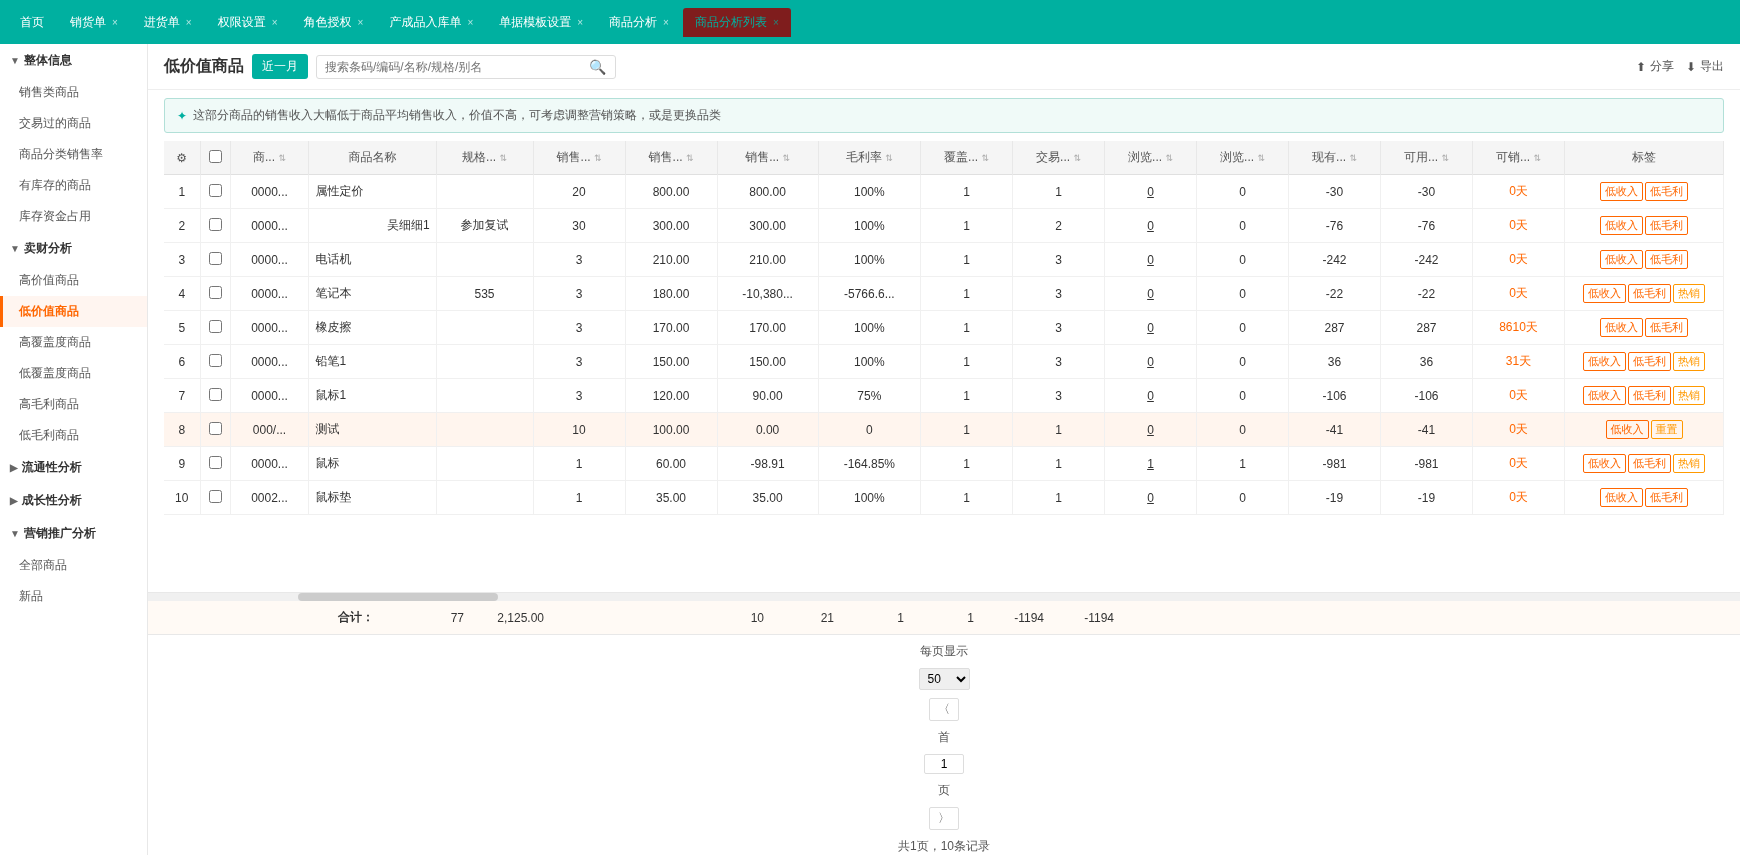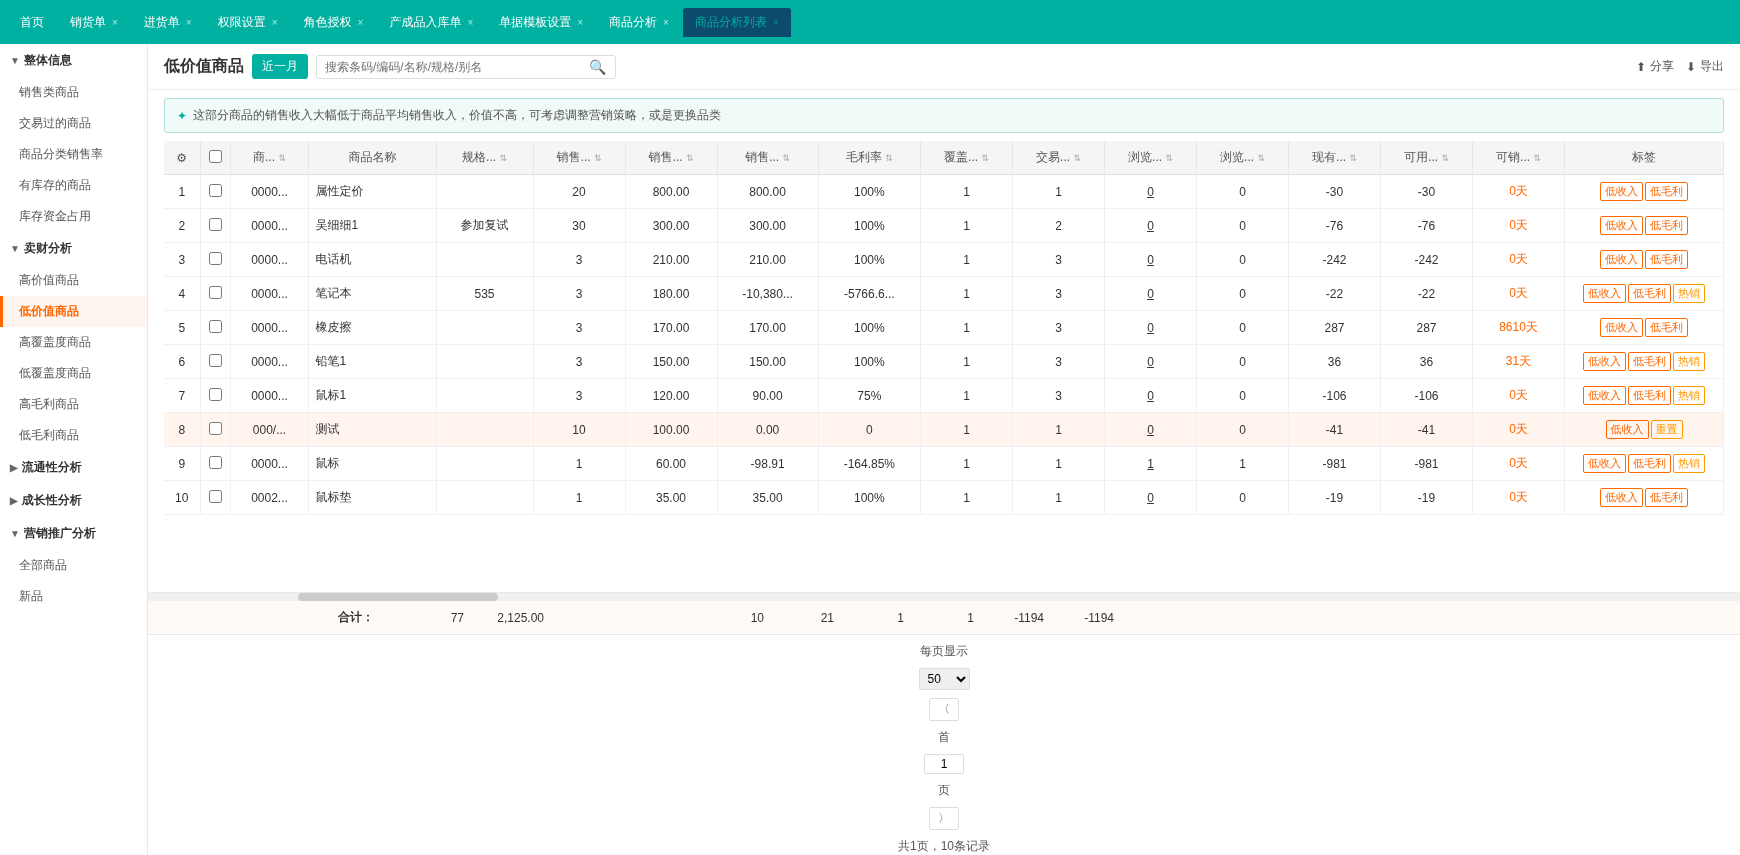--- a/index.html
+++ b/index.html
@@ -17,21 +17,21 @@
     .nav-item {
       color: #fff;
       padding: 6px 12px;
       cursor: pointer;
       white-space: nowrap;
       border-radius: 3px 3px 0 0;
       display: flex;
       align-items: center;
       gap: 4px;
     }
-    .nav-item.active { background: #0c4a6e; color: #00b0a0; }
+    .nav-item.active { background: #7f1d1d; color: #00b0a0; }
     .nav-close { font-size: 10px; margin-left: 2px; opacity: 0.7; }
 
     
     .main-layout {
       display: flex;
       height: calc(855px - 36px);
     }
 
     
     .sidebar {
@@ -418,21 +418,21 @@
     <td>0</td>
     <td>-30</td>
     <td>-30</td>
     <td style="color:#ff6600;">0天</td>
     <td><span class="tag tag-red">低收入</span><span class="tag tag-red">低毛利</span></td>
   </tr>
             <tr>
     <td>2</td>
     <td><input type="checkbox" style=""></td>
     <td>0000...</td>
-    <td style="text-align:left;">吴细细1</td>
+    <td style="text-align:right;">吴细细1</td>
     <td>参加复试</td>
     <td>30</td>
     <td>300.00</td>
     <td>300.00</td>
     <td>100%</td>
     <td>1</td>
     <td>2</td>
     <td><span class="link-underline">0</span></td>
     <td>0</td>
     <td>-76</td>

